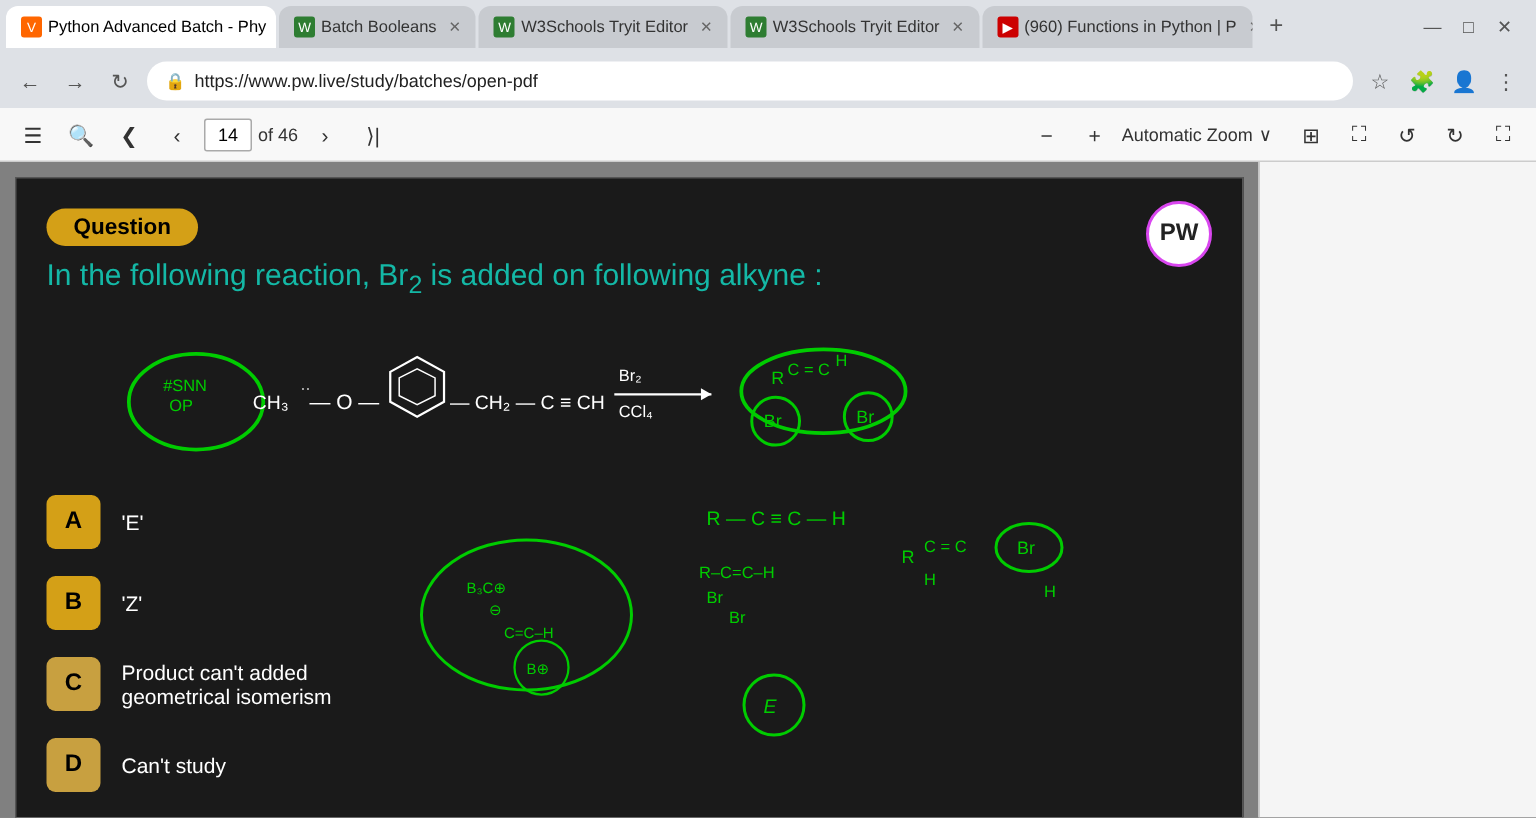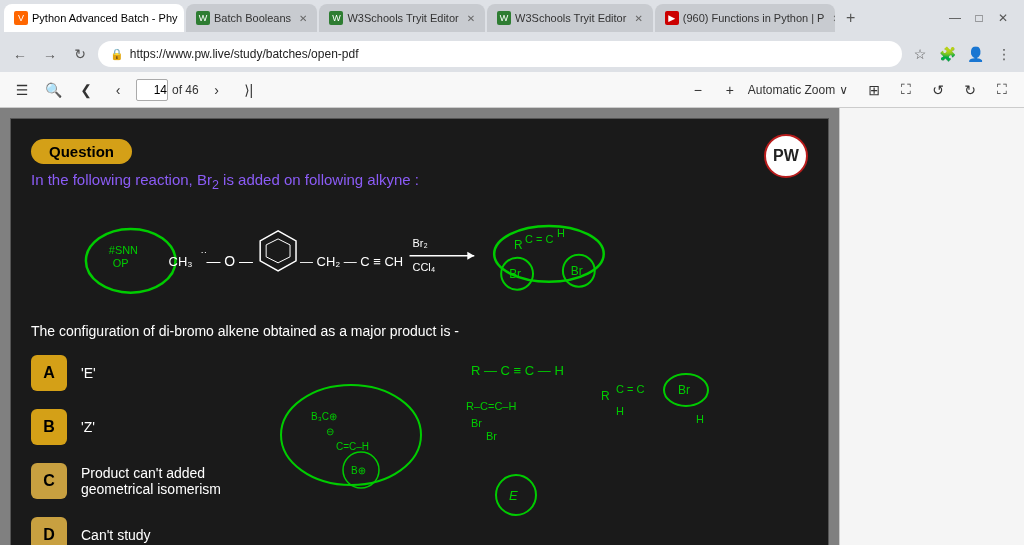--- a/index.html
+++ b/index.html
@@ -166,21 +166,21 @@
       font-size: 14px;
       color: #333;
       cursor: pointer;
       border-radius: 3px;
     }
 
     .page-input {
       width: 32px;
       height: 22px;
       border: 1px solid #aaa;
-      text-align: right;
+      text-align: center;
       font-size: 12px;
       border-radius: 2px;
     }
 
     .pdf-page-info {
       font-size: 12px;
       color: #333;
     }
 
     .pdf-zoom {
@@ -229,22 +229,22 @@
       background: #d4a017;
       color: #000;
       font-weight: bold;
       font-size: 15px;
       padding: 4px 18px;
       border-radius: 20px;
       margin-bottom: 5px;
     }
 
     .question-text {
-      color: #8b5cf6;
-      font-size: 15px;
+      color: #14b8a6;
+      font-size: 20px;
       margin-bottom: 24px;
       line-height: 1.5;
     }
 
     .chemical-diagram {
       margin: 8px 0 14px 30px;
       position: relative;
       height: 90px;
     }
 
@@ -317,21 +317,21 @@
       width: 44px;
       height: 44px;
       border-radius: 50%;
       background: #fff;
       display: flex;
       align-items: center;
       justify-content: center;
       font-weight: bold;
       font-size: 16px;
       color: #222;
-      border: 2px solid #b91c1c;
+      border: 2px solid #d946ef;
     }
 
     
     .fav-orange { background: #ff6600; }
   </style>
 </head>
 <body>
 
 <div>
 
@@ -461,21 +461,20 @@
           <text x="498" y="18" fill="#00cc00" font-size="11" font-family="Arial">H</text>
 
           <circle cx="458" cy="55" r="16" stroke="#00cc00" stroke-width="2" fill="none"></circle>
           <text x="450" y="59" fill="#00cc00" font-size="12" font-family="Arial">Br</text>
           <circle cx="520" cy="52" r="16" stroke="#00cc00" stroke-width="2" fill="none"></circle>
           <text x="512" y="56" fill="#00cc00" font-size="12" font-family="Arial">Br</text>
         </svg>
       </div>
 
       
-      <div class="config-text">The configuration of di-bromo alkene obtained as a major product is -</div>
 
       
       <div class="options-container">
         <div class="options-left">
 
           <div class="option-row">
             <div class="option-badge active">A</div>
             <span class="option-text">'E'</span>
           </div>
 

